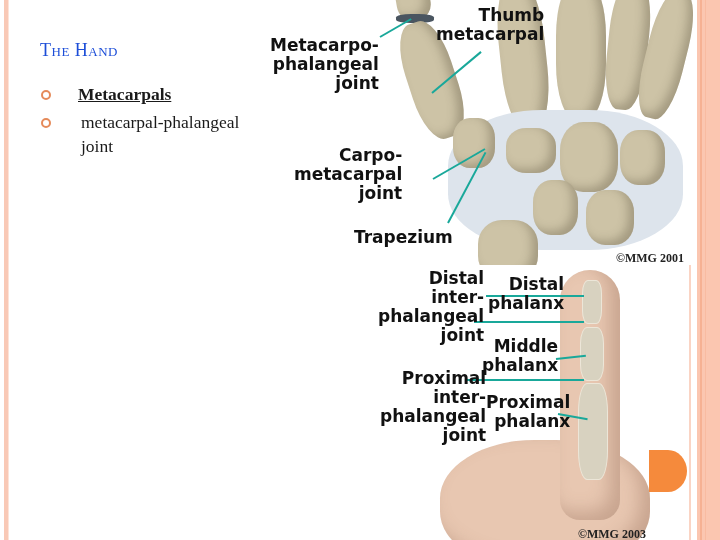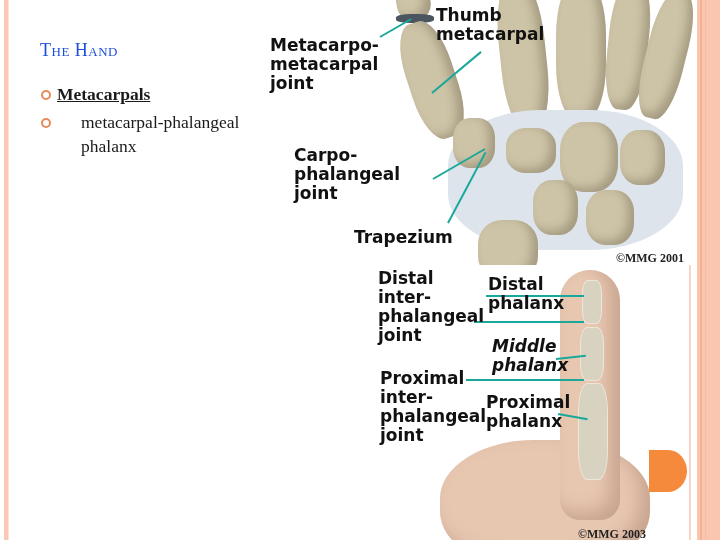--- a/index.html
+++ b/index.html
@@ -7,25 +7,25 @@
     .left-stripe { position:absolute; left:4px; top:0; width:4px; height:540px; background:#f9c9b6; }
     .left-stripe2 { position:absolute; left:8px; top:0; width:1px; height:540px; background:#fde3d8; }
     .right-border { position:absolute; left:697px; top:0; width:23px; height:540px; background:#fbc6b0; }
     .right-line1 { position:absolute; left:700px; top:0; width:2px; height:540px; background:#f6b193; }
     .right-line2 { position:absolute; left:705px; top:0; width:1px; height:540px; background:#f8bba1; }
     .right-thin { position:absolute; left:689px; top:265px; width:2px; height:275px; background:#fad4c4; }
     .title { position:absolute; left:40px; top:40px; font-size:18px; color:#1d4ed8; font-variant:small-caps; letter-spacing:0.5px; font-family:"Liberation Serif", serif; }
     .list { position:absolute; left:38px; top:82px; width:230px; margin:0; padding:0; list-style:none; }
     .item { position:relative; font-size:17.5px; line-height:24px; color:#1a1a1a; margin-bottom:4px; font-family:"Liberation Serif", serif; }
     .bullet { position:absolute; left:3px; top:8px; width:6px; height:6px; border:2px solid #e58a5a; border-radius:50%; }
-    .head-text { display:block; margin-left:19px; font-weight:bold; text-decoration:underline; }
+    .head-text { display:block; margin-left:40px; font-weight:bold; text-decoration:underline; }
     .sub-text { display:block; margin-left:43px; }
     .img-top { position:absolute; left:268px; top:0; width:428px; height:265px; background:#ffffff; overflow:hidden; }
     .img-bottom { position:absolute; left:370px; top:265px; width:316px; height:275px; background:#ffffff; overflow:hidden; }
-    .label { position:absolute; font-family:"DejaVu Sans", sans-serif; font-weight:bold; color:#111; font-size:17px; line-height:19px; text-align:left; white-space:pre; }
+    .label { position:absolute; font-family:"DejaVu Sans", sans-serif; font-weight:bold; color:#111; font-size:17px; line-height:19px; text-align:right; white-space:pre; }
     .copy { position:absolute; font-family:"Liberation Serif", serif; font-weight:bold; font-size:12px; color:#222; }
     .bone { position:absolute; background:#cdc3a6; border-radius:40%; box-shadow: inset -6px -4px 10px rgba(90,80,60,0.35); }
     .cart { position:absolute; background:#dde4ec; border-radius:40%; }
     .pointer { position:absolute; height:2px; background:#19a89a; transform-origin:left center; }
     .skin { position:absolute; background:#e8c7b1; border-radius:45%; box-shadow: inset -10px -8px 18px rgba(140,100,80,0.35); }
     .finger-bone { position:absolute; background:#d8d2c0; border-radius:30%; border:1px solid #ece6d8; }
     .orange-circle { position:absolute; left:649px; top:450px; width:38px; height:42px; background:#f58a3c; border-radius:0 50% 50% 0; }
   </style>
 </head>
 <body>
@@ -35,21 +35,21 @@
 
 <div class="title">The Hand</div>
 
 <ul class="list">
   <li class="item">
     <span class="bullet"></span>
     <span class="head-text">Metacarpals</span>
   </li>
   <li class="item">
     <span class="bullet"></span>
-    <span class="sub-text">metacarpal-phalangeal phalanx</span>
+    <span class="sub-text">metacarpal-phalangeal joint</span>
   </li>
 </ul>
 
 <div class="img-top">
 
   <div class="bone" style="left:128px;top:-20px;width:34px;height:40px;transform:rotate(-10deg);"></div>
   <div class="cart" style="left:128px;top:14px;width:38px;height:9px;background:#4a5560;"></div>
   <div class="bone" style="left:140px;top:20px;width:48px;height:120px;transform:rotate(-18deg);"></div>
 
   <div class="bone" style="left:232px;top:-20px;width:46px;height:150px;transform:rotate(-6deg);"></div>
@@ -65,26 +65,26 @@
   <div class="bone" style="left:265px;top:180px;width:45px;height:55px;"></div>
   <div class="bone" style="left:318px;top:190px;width:48px;height:55px;"></div>
   <div class="bone" style="left:210px;top:220px;width:60px;height:60px;"></div>
 
   <div class="pointer" style="left:112px;top:36px;width:36px;transform:rotate(-30deg);"></div>
   <div class="pointer" style="left:164px;top:92px;width:64px;transform:rotate(-40deg);"></div>
   <div class="pointer" style="left:165px;top:178px;width:60px;transform:rotate(-30deg);"></div>
   <div class="pointer" style="left:180px;top:222px;width:80px;transform:rotate(-62deg);"></div>
 
   <div class="label" style="left:2px;top:36px;">Metacarpo-
-metacarpal
+phalangeal
 joint</div>
   <div class="label" style="left:168px;top:6px;">Thumb
 metacarpal</div>
   <div class="label" style="left:26px;top:146px;">Carpo-
-phalangeal
+metacarpal
 joint</div>
   <div class="label" style="left:86px;top:228px;">Trapezium</div>
   <div class="copy" style="left:348px;top:251px;">©MMG 2001</div>
 </div>
 
 <div class="img-bottom">
   <div class="skin" style="left:70px;top:175px;width:210px;height:130px;"></div>
   <div class="skin" style="left:190px;top:5px;width:60px;height:250px;border-radius:30px 30px 20px 20px;"></div>
   <div class="finger-bone" style="left:212px;top:15px;width:18px;height:42px;"></div>
   <div class="finger-bone" style="left:210px;top:62px;width:22px;height:52px;"></div>
@@ -95,21 +95,21 @@
   <div class="pointer" style="left:186px;top:93px;width:30px;transform:rotate(-6deg);"></div>
   <div class="pointer" style="left:96px;top:114px;width:118px;"></div>
   <div class="pointer" style="left:188px;top:148px;width:30px;transform:rotate(10deg);"></div>
 
   <div class="label" style="left:8px;top:4px;">Distal
 inter-
 phalangeal
 joint</div>
   <div class="label" style="left:118px;top:10px;">Distal
 phalanx</div>
-  <div class="label" style="left:122px;top:72px;font-style:italic;">Middle
+  <div class="label" style="left:112px;top:72px;">Middle
 phalanx</div>
   <div class="label" style="left:10px;top:104px;">Proximal
 inter-
 phalangeal
 joint</div>
   <div class="label" style="left:116px;top:128px;">Proximal
 phalanx</div>
   <div class="copy" style="left:208px;top:262px;">©MMG 2003</div>
 </div>
 

